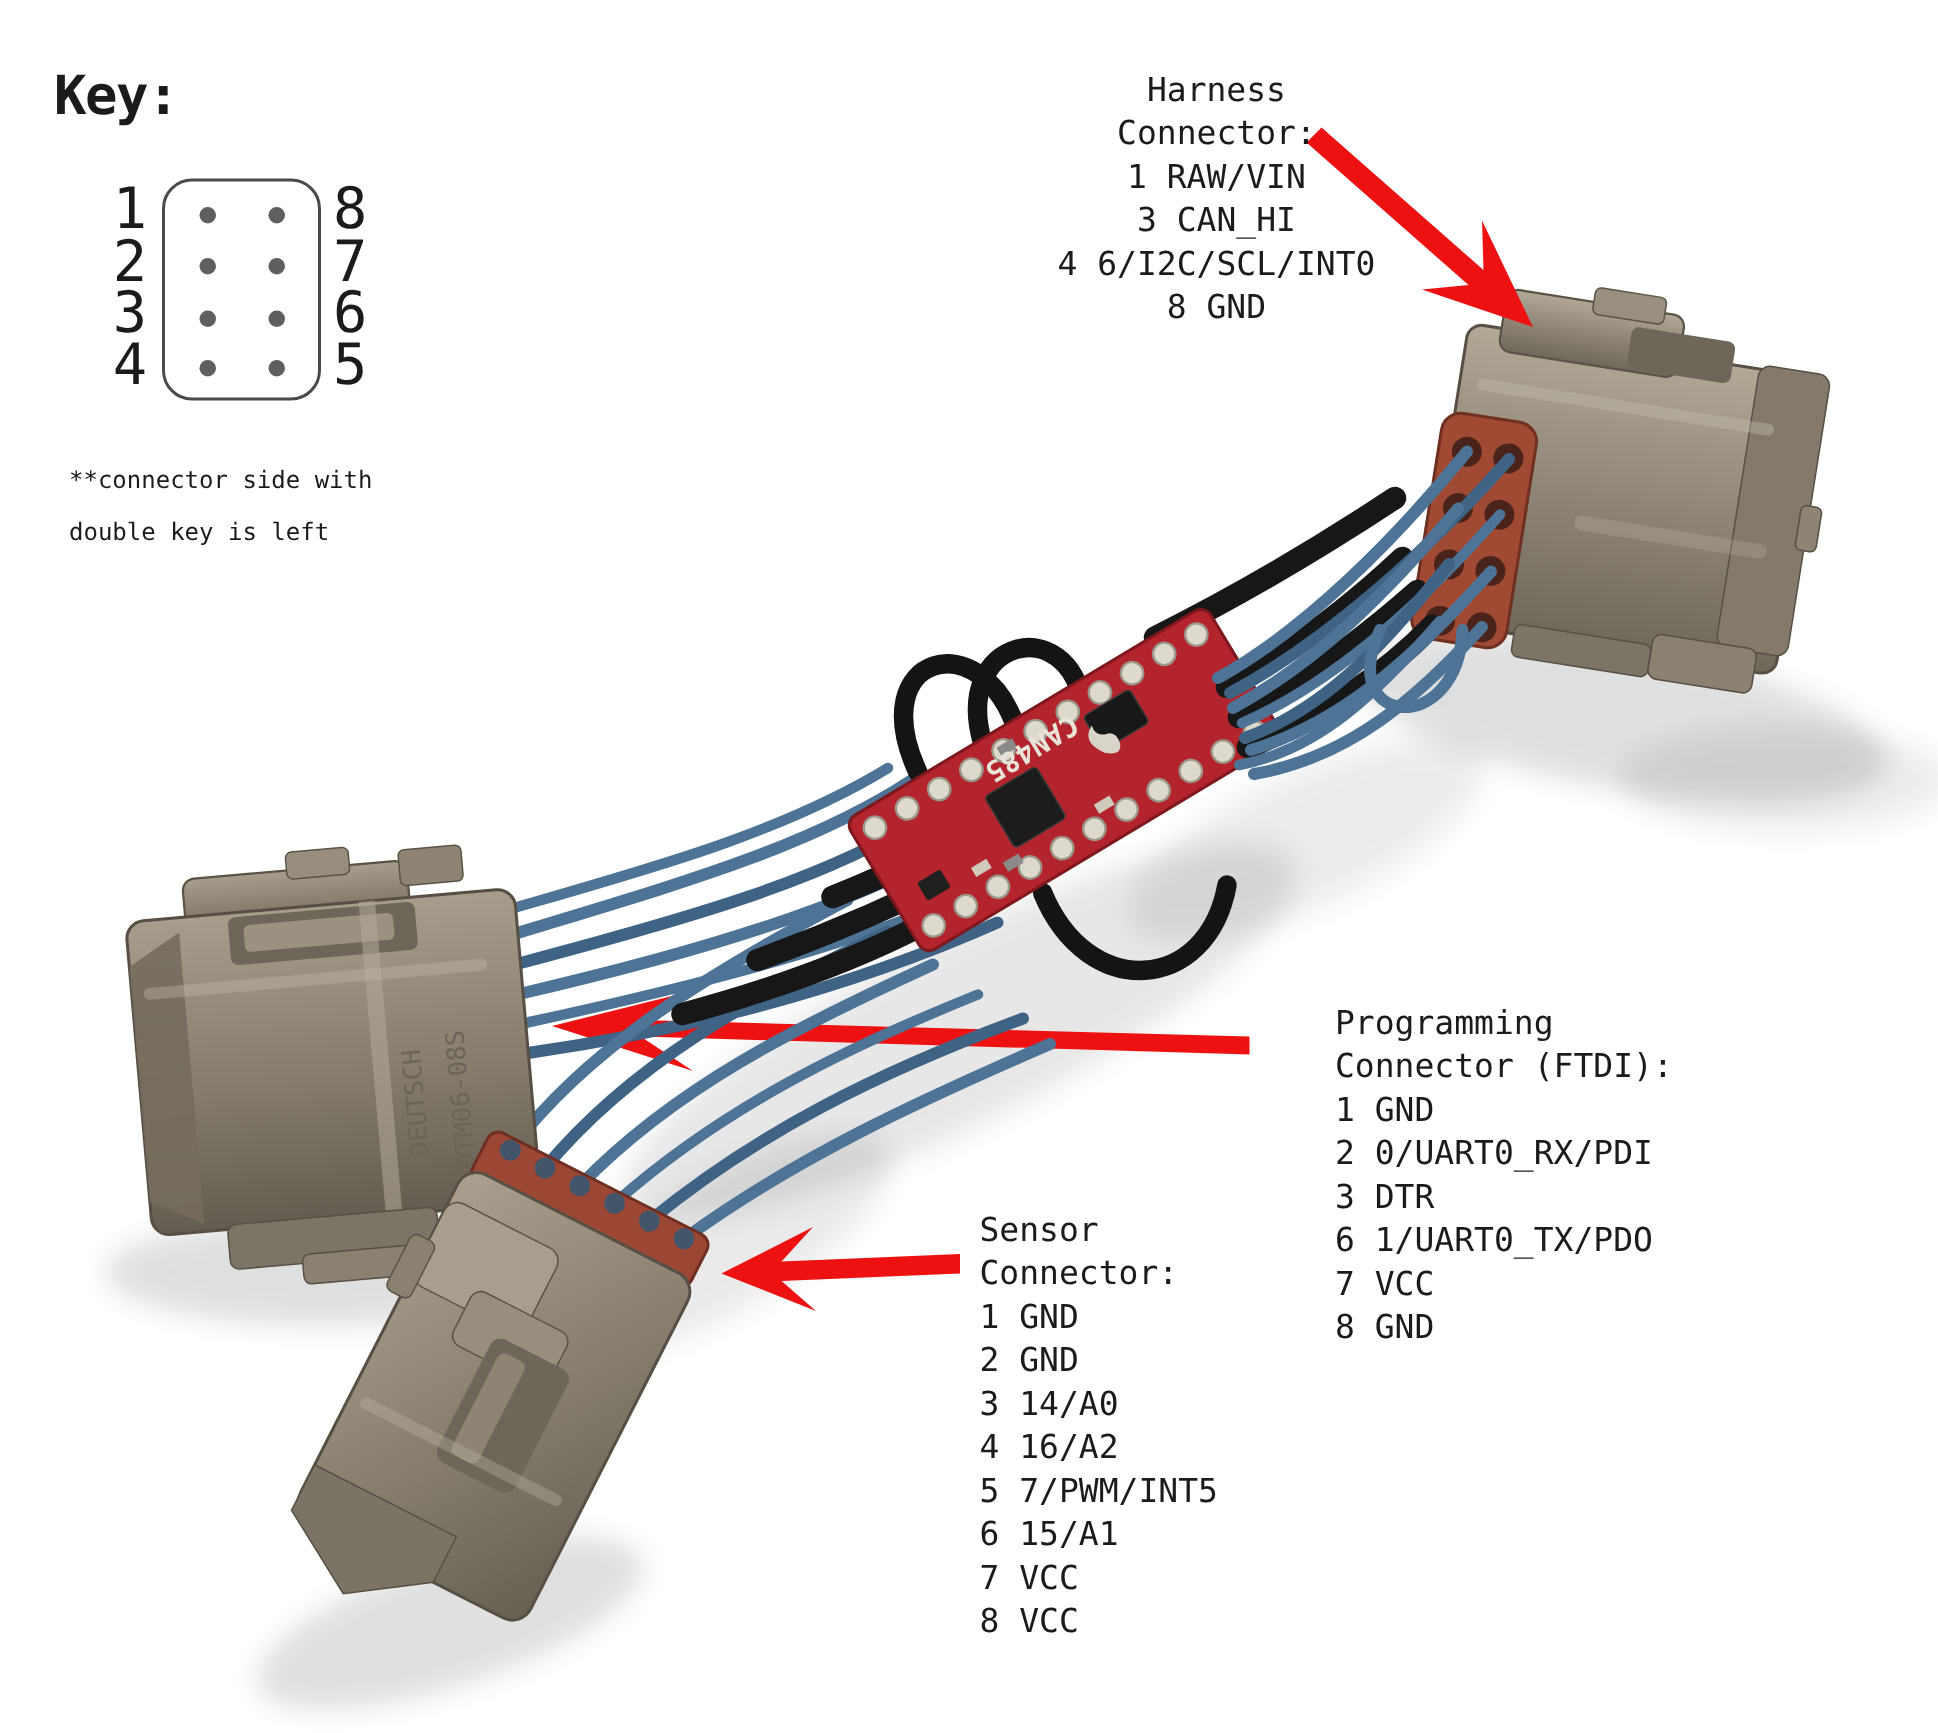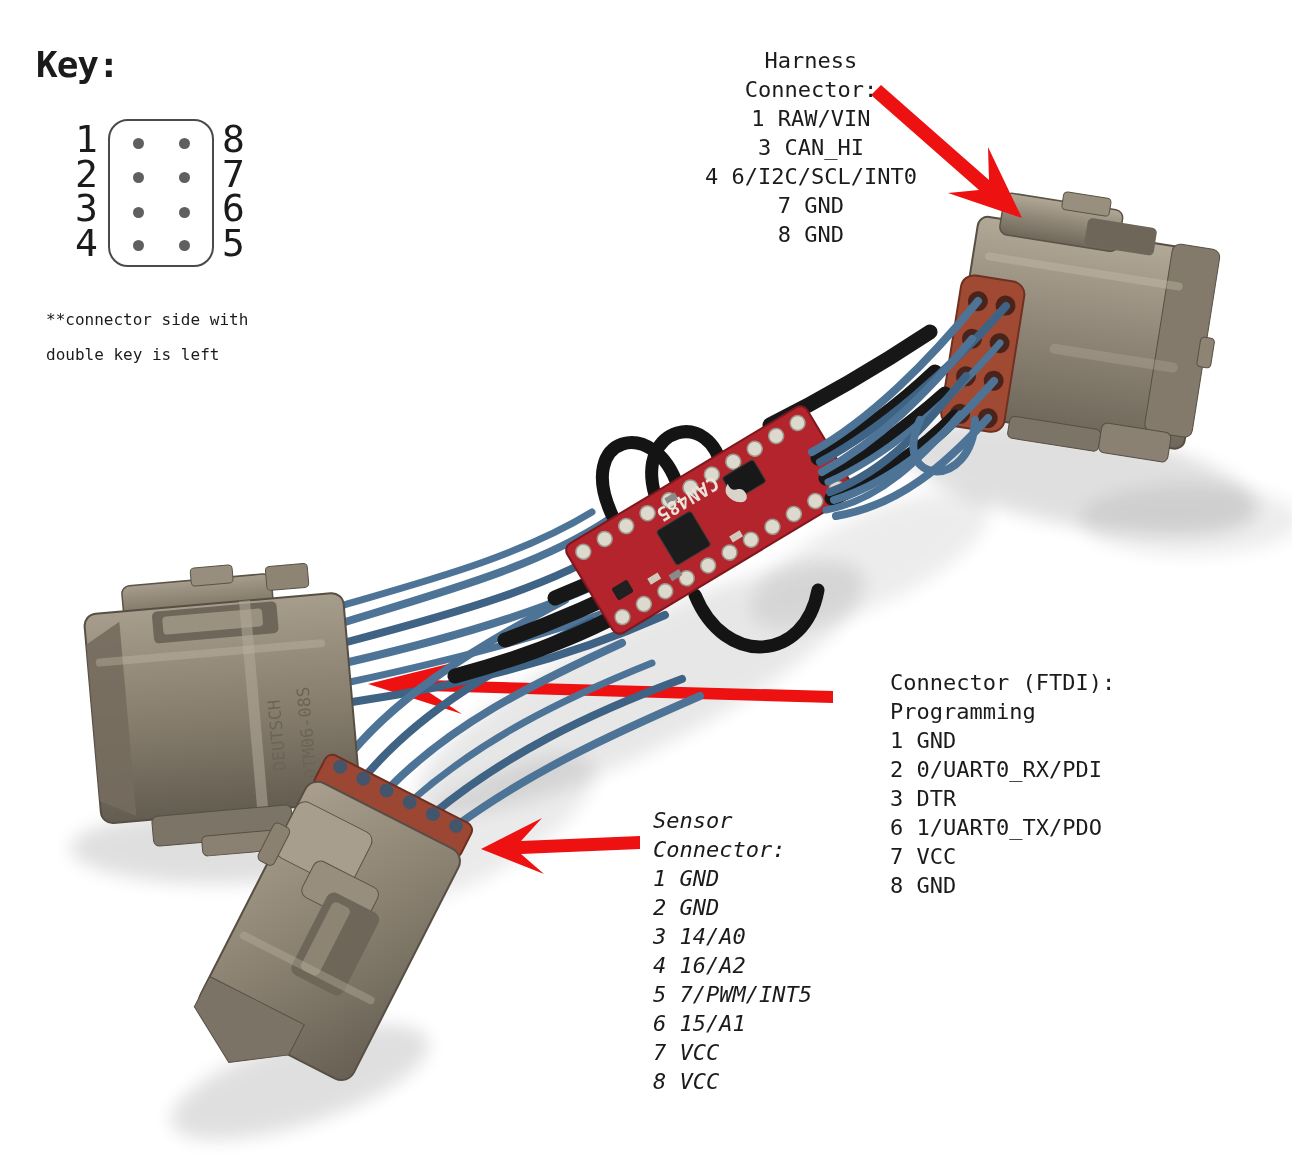--- a/index.html
+++ b/index.html
@@ -15,21 +15,21 @@
   .key-dot{position:absolute;width:11px;height:11px;border-radius:50%;background:#5f5f5f;}
   .key-nums{position:absolute;font-size:38px;line-height:34.5px;white-space:pre-line;}
   .key-nums.left{left:70px;top:122px;text-align:right;width:28px;}
   .key-nums.right{left:222px;top:122px;}
   .key-note{position:absolute;left:46px;top:302px;font-size:16px;line-height:35px;white-space:pre-line;}
   
   .callout{position:absolute;font-size:22px;line-height:29px;}
   .c-line{white-space:pre;}
   .callout.harness{left:705px;top:46px;text-align:center;}
   .callout.programming{left:890px;top:668px;}
-  .callout.sensor{left:653px;top:806px;font-style:italic;}
+  .callout.sensor{left:653px;top:806px;}
   
   .wire{fill:none;stroke:#4d7496;stroke-width:8;stroke-linecap:round;}
   .wire.thin{stroke-width:7;}
   .wire.dark{stroke:#3f6384;}
   .shrink{fill:none;stroke:#171717;stroke-width:15;stroke-linecap:round;}
   .loop{fill:none;stroke:#141414;stroke-width:13;stroke-linecap:round;}
   .arrow{fill:#ee1111;stroke:none;}
   .emboss{fill:#6b6456;opacity:0.95;font-family:"DejaVu Sans Mono",monospace;}
   .silk{fill:#e9e4da;font-family:"DejaVu Sans Mono",monospace;font-weight:bold;}
 </style>
@@ -233,27 +233,26 @@
   </div>
   <div class="key-nums right"><span>8</span><br><span>7</span><br><span>6</span><br><span>5</span></div>
   <div class="key-note"><span>**connector side with</span><br><span>double key is left</span></div>
 
   <div class="callout harness">
     <div class="c-line">Harness</div>
     <div class="c-line">Connector:</div>
     <div class="c-line">1 RAW/VIN</div>
     <div class="c-line">3 CAN_HI</div>
     <div class="c-line">4 6/I2C/SCL/INT0</div>
-    <div class="c-line">7 GND</div>
     <div class="c-line">8 GND</div>
   </div>
 
   <div class="callout programming">
+    <div class="c-line">Programming</div>
     <div class="c-line">Connector (FTDI):</div>
-    <div class="c-line">Programming</div>
     <div class="c-line">1 GND</div>
     <div class="c-line">2 0/UART0_RX/PDI</div>
     <div class="c-line">3 DTR</div>
     <div class="c-line">6 1/UART0_TX/PDO</div>
     <div class="c-line">7 VCC</div>
     <div class="c-line">8 GND</div>
   </div>
 
   <div class="callout sensor">
     <div class="c-line">Sensor</div>

